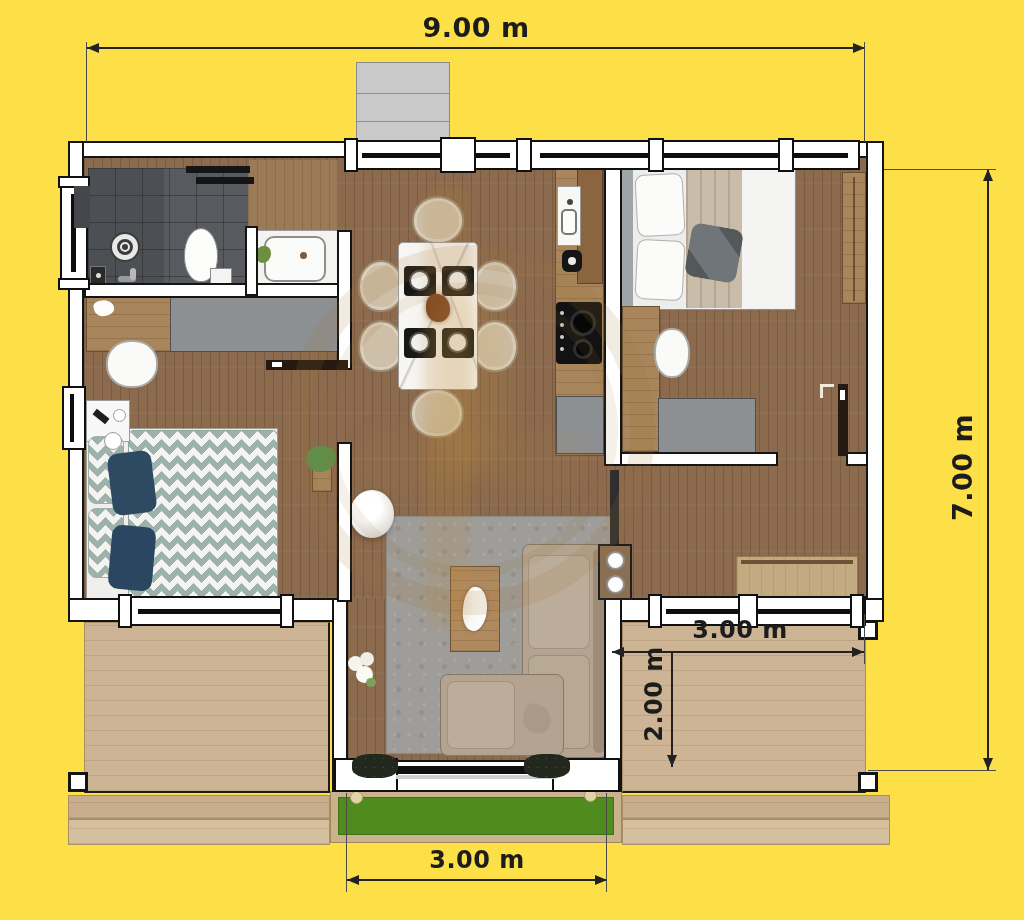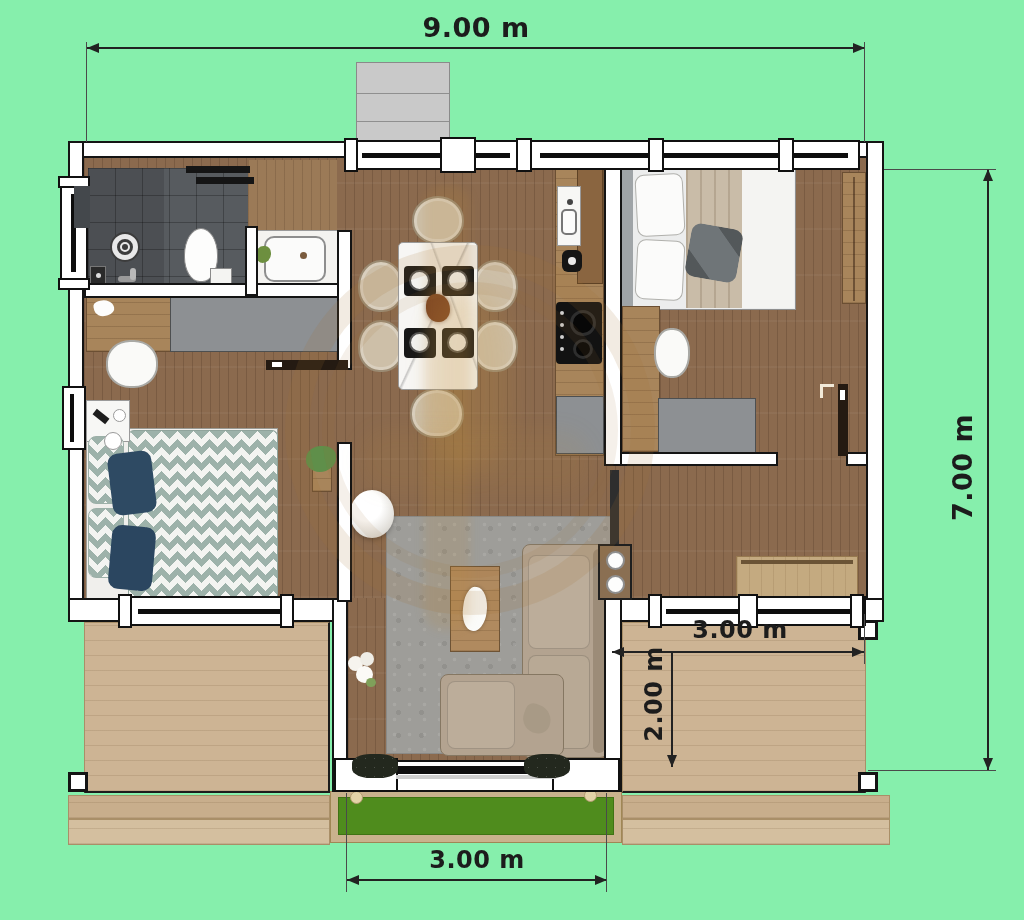--- a/index.html
+++ b/index.html
@@ -1,16 +1,16 @@
 <!DOCTYPE html>
 <html><head>
 <meta charset="utf-8">
 <style>
   html,body{margin:0;padding:0;background:#fff;}
-  .stage{position:relative;width:1024px;height:920px;background:#86efac;overflow:hidden;
+  .stage{position:relative;width:1024px;height:920px;background:#fde047;overflow:hidden;
          font-family:"DejaVu Sans",sans-serif;}
   .abs{position:absolute;box-sizing:border-box;}
   
   .wall{background:#ffffff;border:2px solid #141414;z-index:30;}
   .floor-wood{background-color:#8b6a4e;
     background-image:repeating-linear-gradient(90deg,rgba(44,24,12,.18) 0 1px,transparent 1px 9px),
                      repeating-linear-gradient(0deg,rgba(255,255,255,.04) 0 2px,transparent 2px 46px);
     z-index:1;}
   .floor-wood-light{background-color:#9b7a57;
     background-image:repeating-linear-gradient(90deg,rgba(44,24,12,.15) 0 1px,transparent 1px 9px);z-index:2;}

